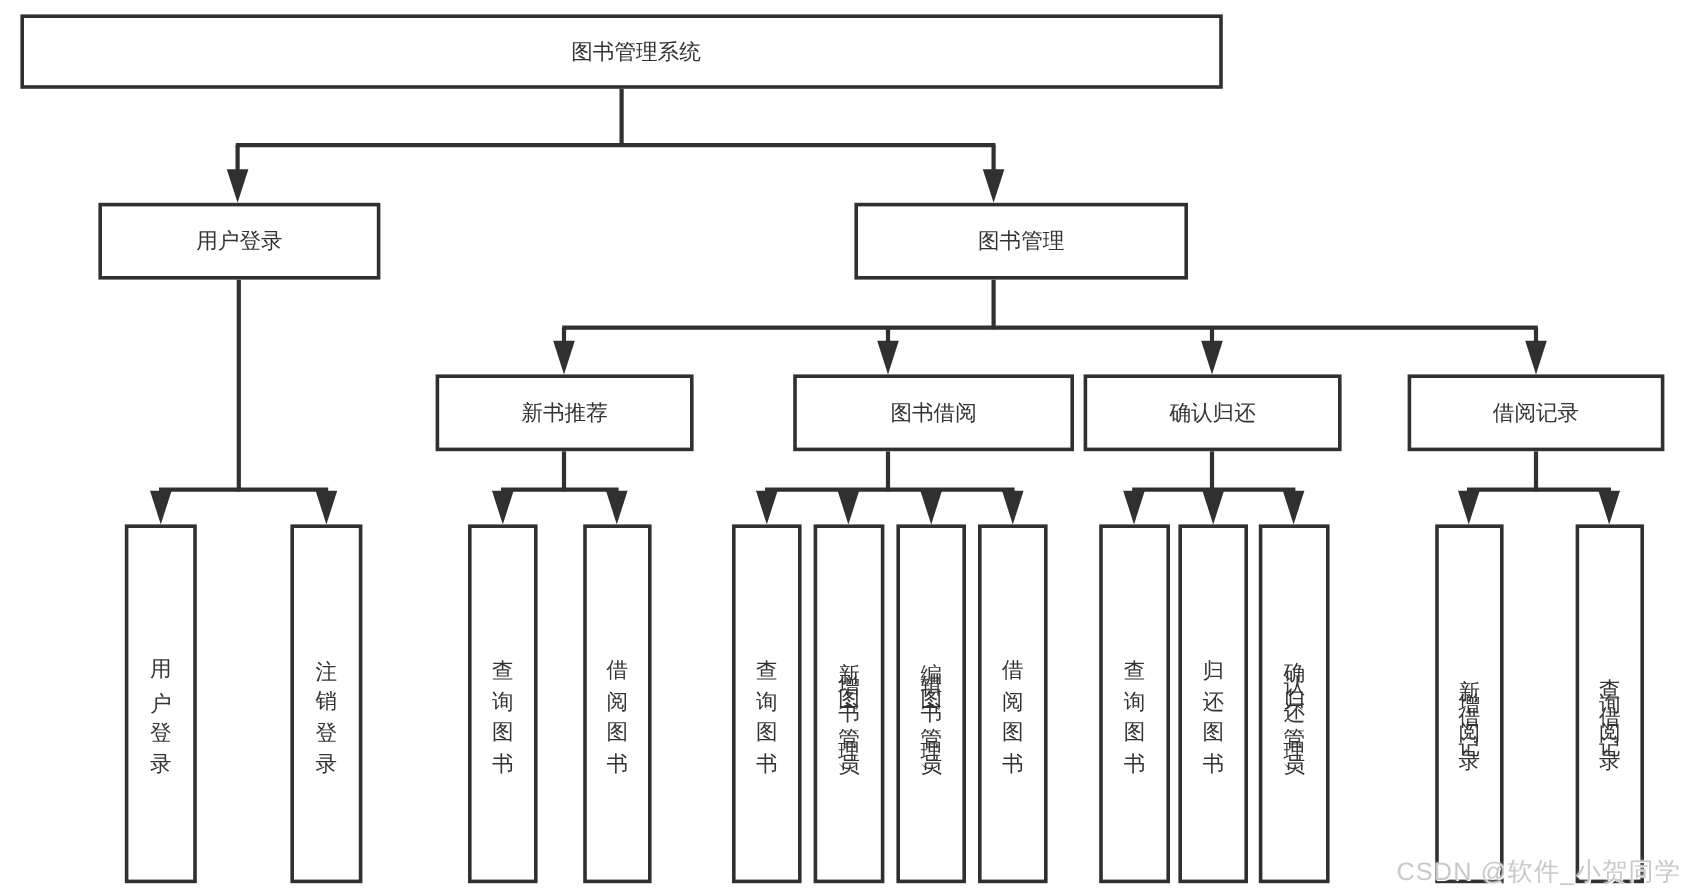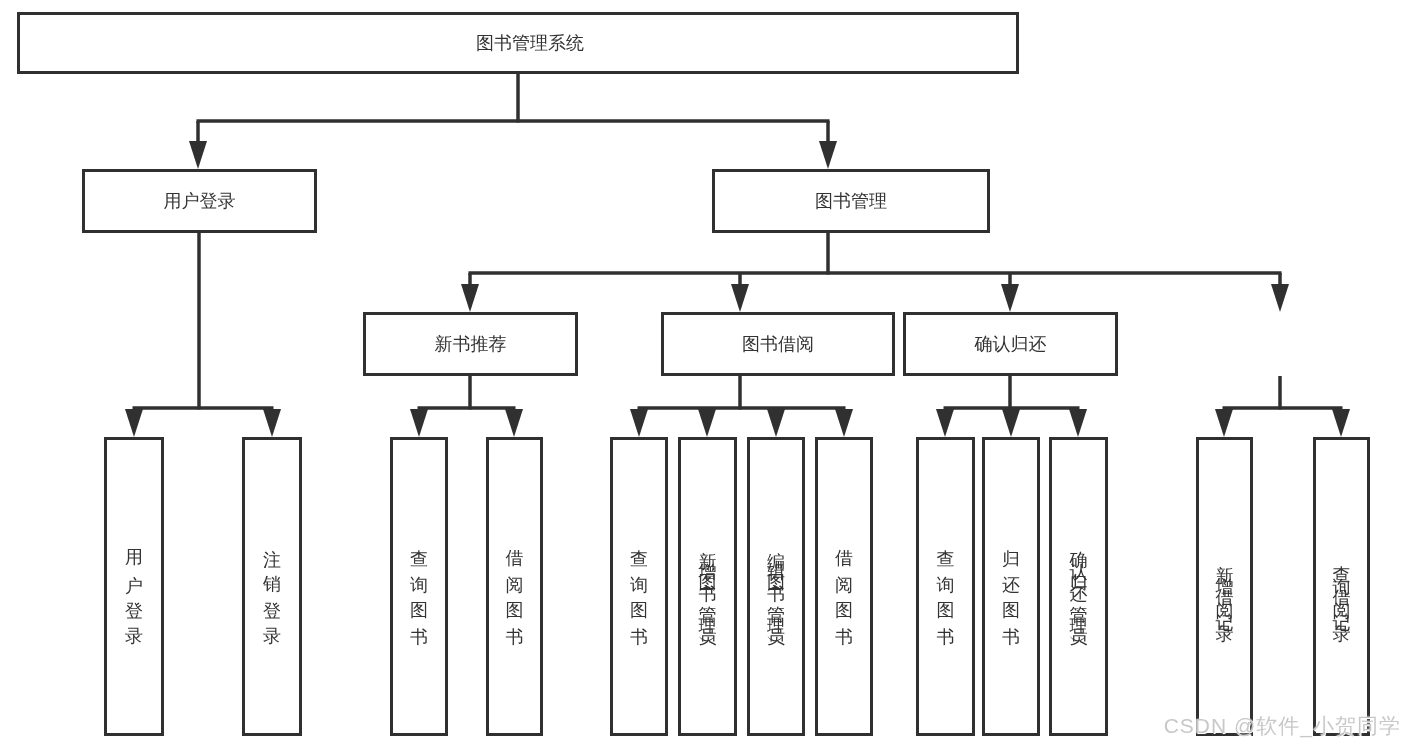--- a/index.html
+++ b/index.html
@@ -89,20 +89,21 @@
   </svg>
 
   <div class="box" style="left:17px;top:12px;width:1002px;height:62px;padding-left:24px;">图书管理系统</div>
 
   <div class="box" style="left:82px;top:169px;width:235px;height:64px;">用户登录</div>
   <div class="box" style="left:712px;top:169px;width:278px;height:64px;">图书管理</div>
 
   <div class="box" style="left:363px;top:312px;width:215px;height:64px;">新书推荐</div>
   <div class="box" style="left:633px;top:312px;width:234px;height:64px;margin-left:28px;">图书借阅</div>
   <div class="box" style="left:903px;top:312px;width:215px;height:64px;">确认归还</div>
+  <div class="box" style="left:1173px;top:312px;width:214px;height:64px;">借阅记录</div>
 
   <div class="box vbox pitch-4" style="left:104px;top:437px;width:60px;height:299px;">用户登录</div>
   <div class="box vbox pitch-4" style="left:242px;top:437px;width:60px;height:299px;">注销登录</div>
 
   <div class="box vbox pitch-4" style="left:390px;top:437px;width:58px;height:299px;">查询图书</div>
   <div class="box vbox pitch-4" style="left:486px;top:437px;width:57px;height:299px;">借阅图书</div>
 
   <div class="box vbox pitch-4" style="left:610px;top:437px;width:58px;height:299px;">查询图书</div>
   <div class="box vbox pitch-9" style="left:678px;top:437px;width:59px;height:299px;">新增图书（管理员）</div>
   <div class="box vbox pitch-9" style="left:747px;top:437px;width:58px;height:299px;">编辑图书（管理员）</div>

